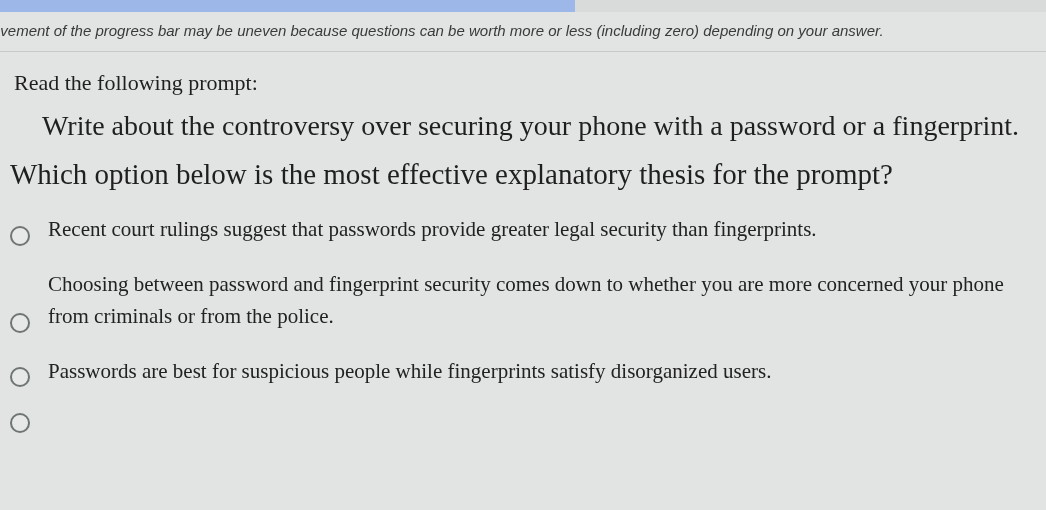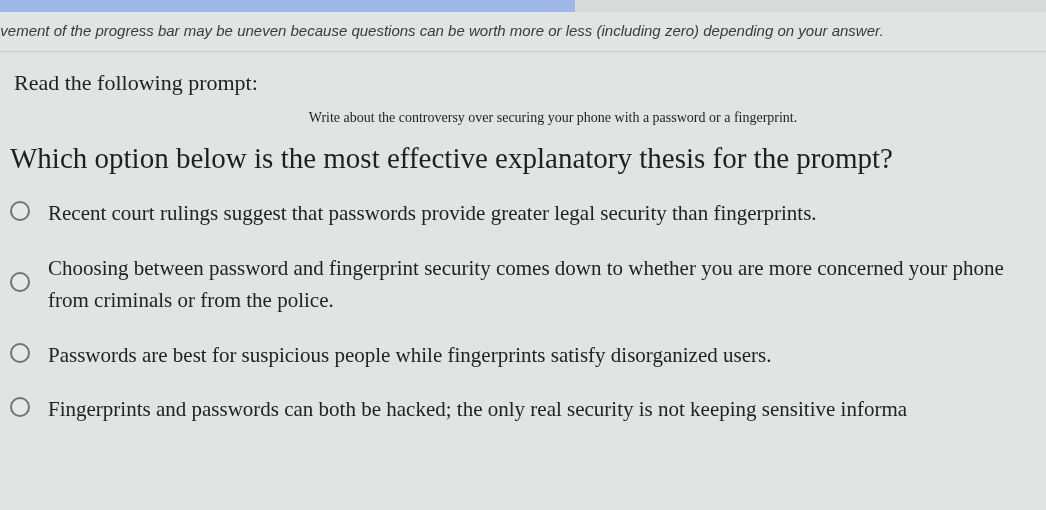--- a/index.html
+++ b/index.html
@@ -34,38 +34,37 @@
     }
     .content {
       padding: 12px 0 0 10px;
     }
     .prompt-intro {
       font-size: 22px;
       color: #1f1f1f;
       margin: 6px 0 14px 4px;
     }
     .prompt-text {
-      font-size: 14px;
+      font-size: 28px;
       color: #1f1f1f;
-      margin: 0 0 16px 50px;
-      text-align: center;
+      margin: 0 0 16px 32px;
     }
     .question {
       font-size: 29px;
       color: #1f1f1f;
       margin: 0 0 22px 0;
     }
     .options {
       display: flex;
       flex-direction: column;
       gap: 22px;
     }
     .option {
       display: flex;
-      align-items: flex-start;
+      align-items: flex-end;
       gap: 18px;
       padding-left: 0;
       cursor: pointer;
     }
     .radio {
       flex: 0 0 auto;
       width: 20px;
       height: 20px;
       border: 2px solid #6f7574;
       border-radius: 50%;
@@ -107,17 +106,16 @@
       <div class="option-text">Choosing between password and fingerprint security comes down to whether you are more concerned your phone from criminals or from the police.</div>
     </div>
 
     <div class="option">
       <div class="radio"></div>
       <div class="option-text">Passwords are best for suspicious people while fingerprints satisfy disorganized users.</div>
     </div>
 
     <div class="option">
       <div class="radio"></div>
-      <div class="option-text">Fingerprints and passwords can both be hacked; the only real security is not keeping sensitive informa</div>
     </div>
 
   </div>
 </div>
 
 </body></html>

